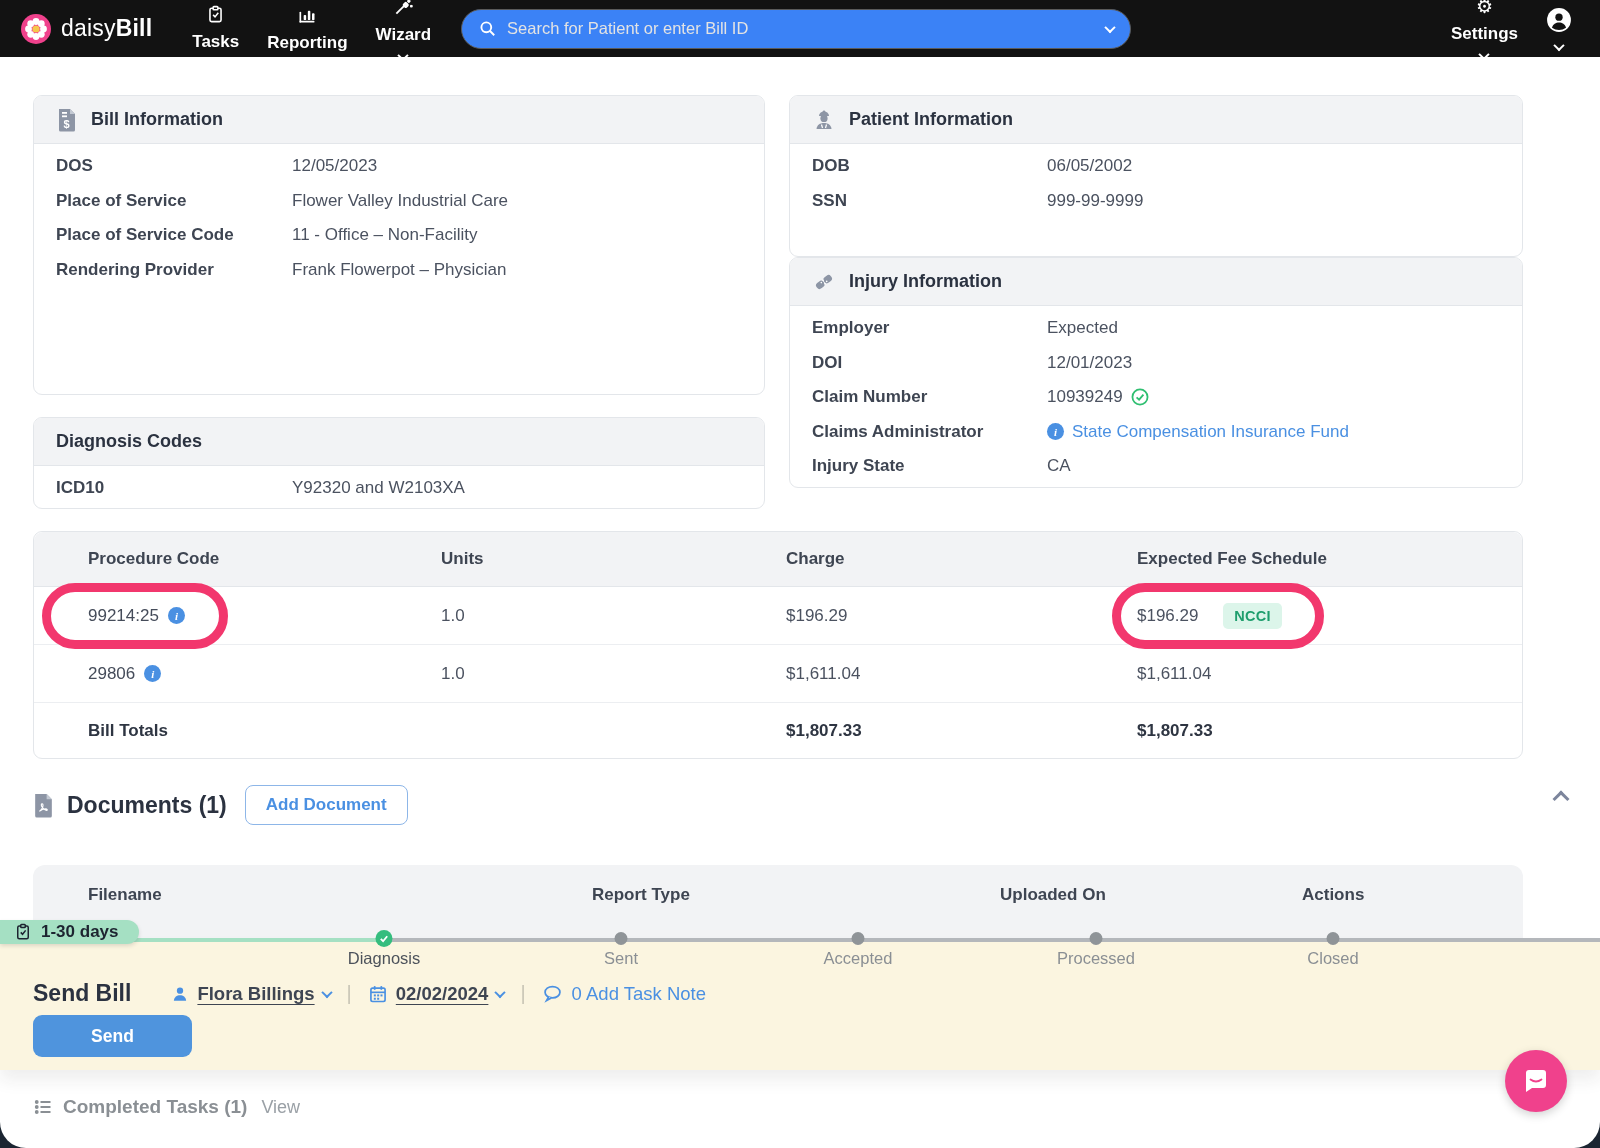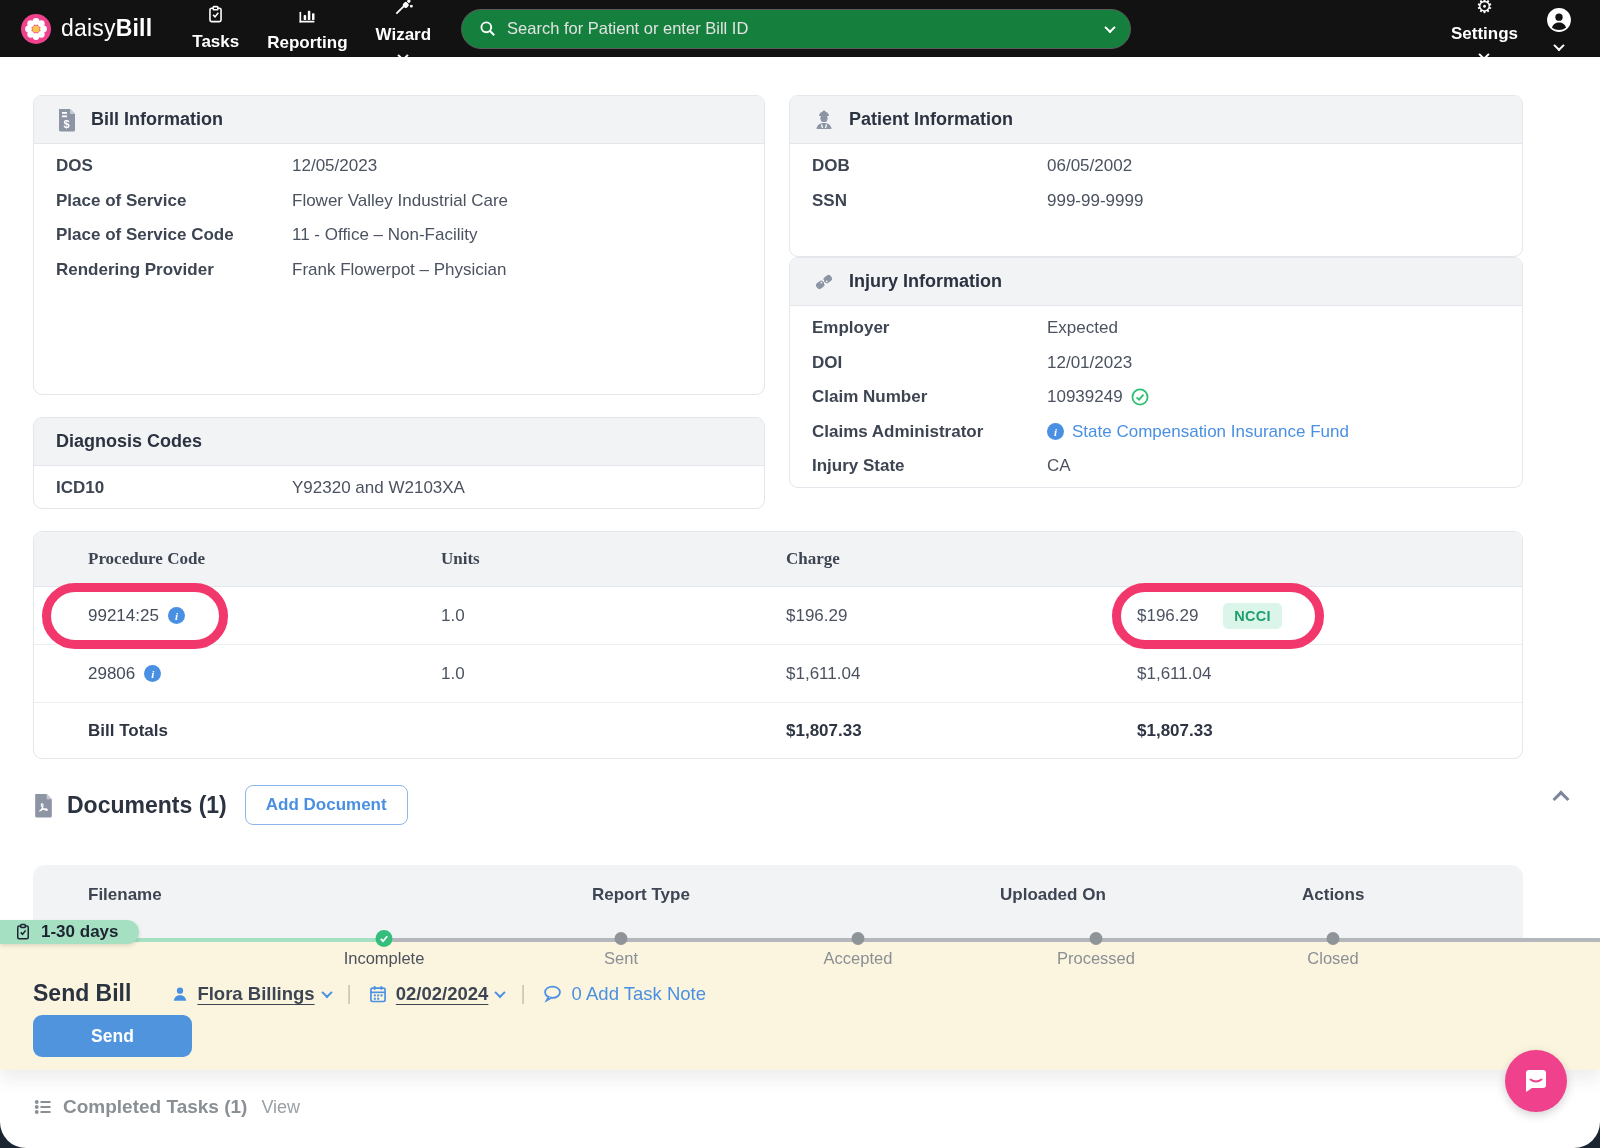--- a/index.html
+++ b/index.html
@@ -12,21 +12,21 @@
   .nav { height:57px; background:#121212; display:flex; align-items:center; padding:0 20px; color:#fff; }
   .brand { display:flex; align-items:center; gap:9px; margin-right:26px; }
   .brand-name { font-size:23px; color:#fff; letter-spacing:.2px; }
   .brand-name .b { font-weight:700; }
   .nav-item { display:flex; align-items:center; gap:8px; font-size:17px; font-weight:700; color:#fff;
               padding:0 14px; cursor:pointer; white-space:nowrap;flex-direction:column; }
   .chev { display:inline-block; width:8px; height:8px; border-right:2.4px solid currentColor;
           border-bottom:2.4px solid currentColor; transform:rotate(45deg) translate(-1px,-1px); }
   .chev.up { transform:rotate(-135deg); }
   .search-pill { display:flex; align-items:center; flex:0 0 670px; height:40px; margin-left:16px;
-                 background:#15803d; border:1.5px solid #5a5a5a; border-radius:21px; padding:0 16px; }
+                 background:#3b82f6; border:1.5px solid #5a5a5a; border-radius:21px; padding:0 16px; }
   .search-pill input { flex:1; background:transparent; border:none; outline:none; color:#f0f0f0;
                        font-size:16.5px; margin-left:10px; font-family:inherit; }
   .search-pill input::placeholder { color:#e3e3e3; }
   .nav-right { margin-left:auto; display:flex; align-items:center; gap:28px; padding-right:8px; }
   .gear { font-size:19px; line-height:1; }
 
   
   .content { padding:38px 77px 0 33px; }
   .cols { display:flex; gap:24px; }
   .col-l { width:732px; } .col-r { width:734px; }
@@ -45,21 +45,21 @@
               font-family:"Liberation Serif",serif; font-style:italic; }
 
   .h-bill { height:300px; } .h-diag { height:92px; margin-top:22px; }
   .h-pat { height:162px; } .h-inj { height:231px; }
 
   
   .proc { position:relative; margin-top:22px; border:1px solid #e3e6ea; border-radius:9px; overflow:visible; }
   .prow { display:grid; grid-template-columns:353px 345px 351px 1fr; align-items:center; }
   .prow > div { padding-left:54px; font-size:17px; }
   .proc-head { height:55px; background:#f2f3f5; border-bottom:1px solid #e3e6ea; border-radius:9px 9px 0 0; }
-  .proc-head > div { font-weight:700; color:#3e4552;font-family:Liberation Serif, serif; }
+  .proc-head > div { font-weight:700; color:#3e4552; }
   .proc-body { height:58px; border-bottom:1px solid #eceef1; color:#4b5260; }
   .proc-body .code { display:flex; align-items:center; gap:9px; color:#454c5a; }
   .proc-total { height:55px; font-weight:700; color:#2e3542; }
   .ncci { display:inline-block; margin-left:20px; background:#dcf5ea; color:#1e9e6d; font-weight:700;
           font-size:14.5px; padding:5px 11px; border-radius:5px; letter-spacing:.3px; }
   .ring { position:absolute; border:9px solid #f2376d; border-radius:36px; pointer-events:none; z-index:5; }
   .ring1 { left:8px; top:51px; width:186px; height:66px; }
   .ring2 { left:1078px; top:51px; width:212px; height:66px; }
 
   
@@ -329,20 +329,21 @@
           </div>
         </div>
       </div>
     </div>
 
     <div class="proc">
       <div class="prow proc-head">
         <div>Procedure Code</div>
         <div>Units</div>
         <div>Charge</div>
+        <div>Expected Fee Schedule</div>
       </div>
       <div class="prow proc-body">
         <div class="code">
           <span>99214:25</span>
           <span class="info-dot">i</span>
         </div>
         <div>1.0</div>
         <div>$196.29</div>
         <div>
           <span>$196.29</span>
@@ -398,21 +399,21 @@
     <div class="dot done" style="left:384px">
       <svg width="11" height="11" viewBox="0 0 12 12" fill="none" stroke="#fff" stroke-width="2">
           <polyline points="2.5,6.5 5,9 9.5,3.5"></polyline>
         </svg>
     </div>
     <div class="dot" style="left:621px"></div>
     <div class="dot" style="left:858px"></div>
     <div class="dot" style="left:1096px"></div>
     <div class="dot" style="left:1333px"></div>
 
-    <div class="plabel done" style="left:384px">Incomplete</div>
+    <div class="plabel done" style="left:384px">Diagnosis</div>
     <div class="plabel" style="left:621px">Sent</div>
     <div class="plabel" style="left:858px">Accepted</div>
     <div class="plabel" style="left:1096px">Processed</div>
     <div class="plabel" style="left:1333px">Closed</div>
 
     <div class="days-badge">
       <span class="ic">
         <svg width="18" height="18" viewBox="0 0 24 24" fill="none" stroke="#1d2430" stroke-width="2">
           <rect x="5" y="4" width="14" height="17" rx="2"></rect>
             <rect x="9" y="2" width="6" height="4" rx="1" fill="#a5e0c3"></rect>

